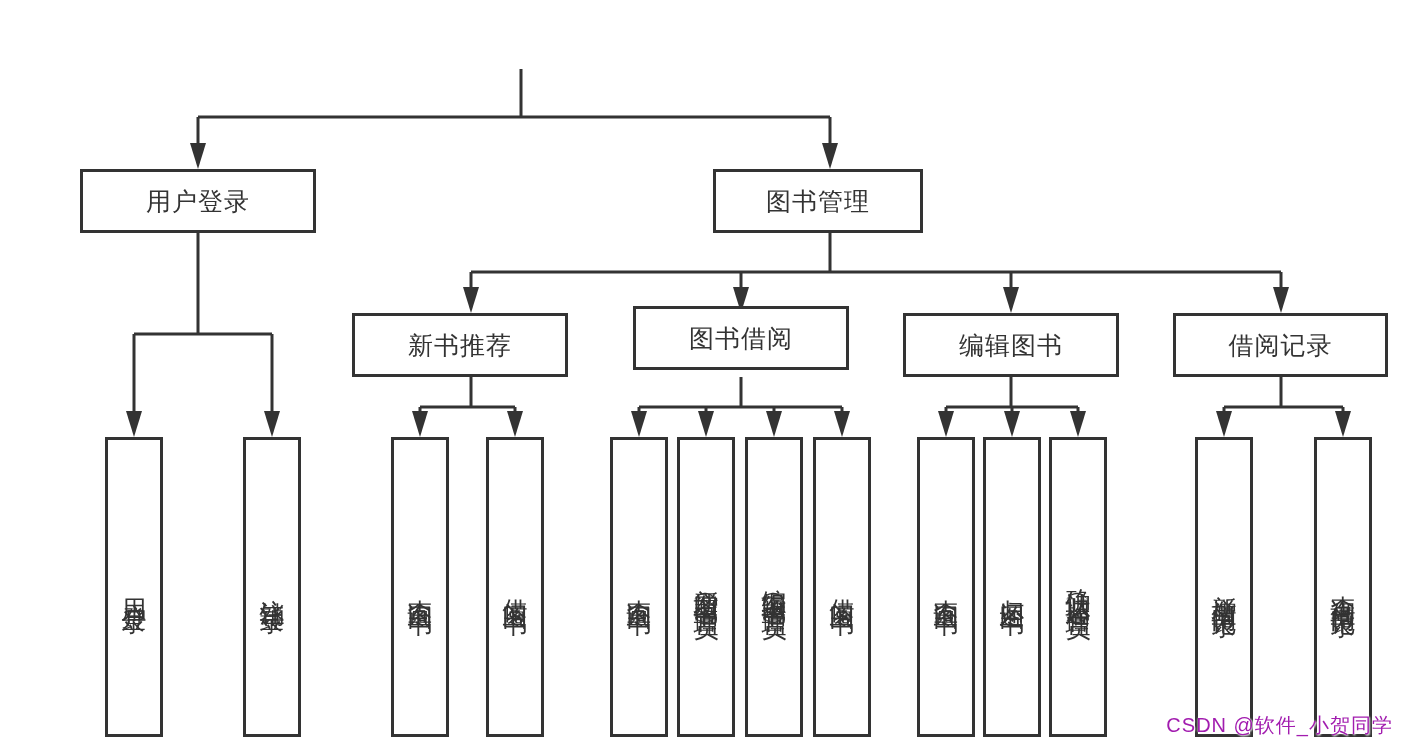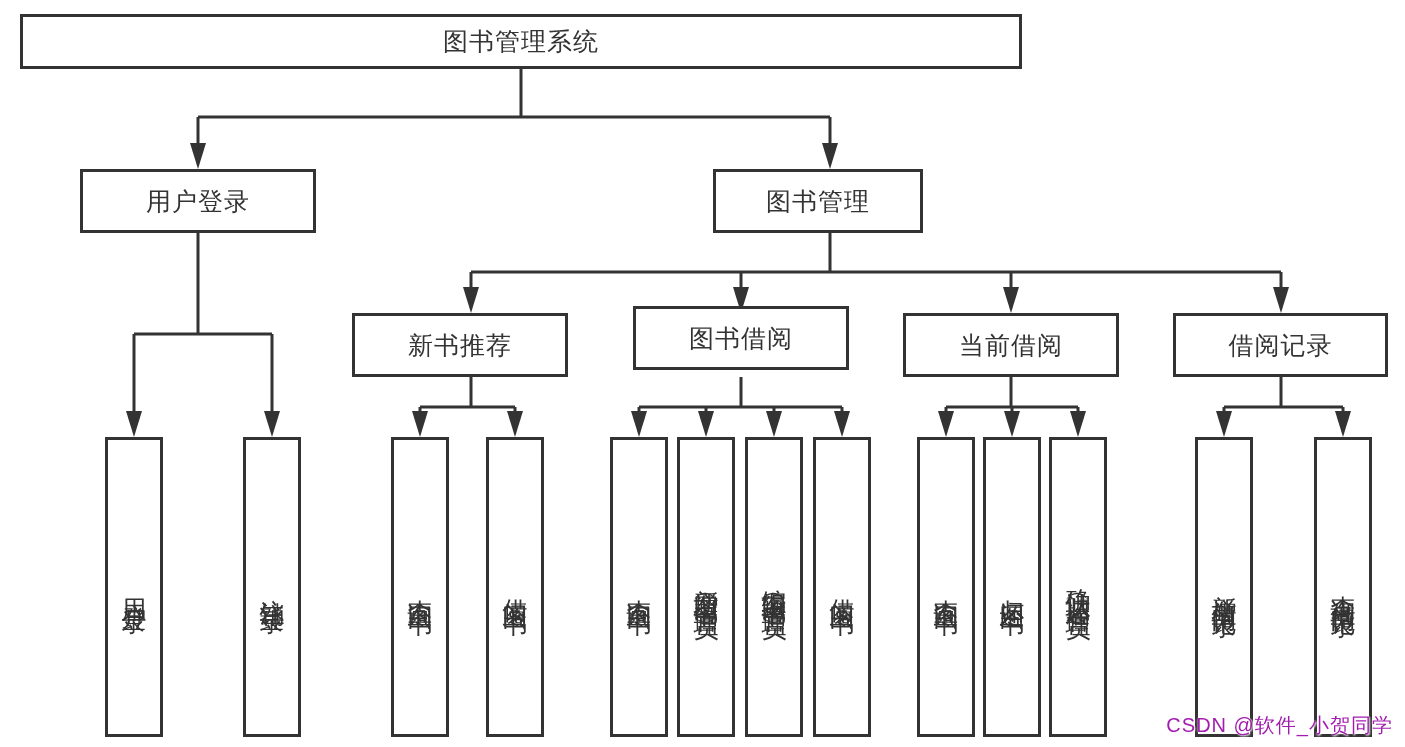--- a/index.html
+++ b/index.html
@@ -106,28 +106,27 @@
         <polygon points="1004,411 1020,411 1012,437" fill="#333333"></polygon>
         <line x1="1078" y1="407" x2="1078" y2="419" stroke="#333333" stroke-width="3"></line>
         <polygon points="1070,411 1086,411 1078,437" fill="#333333"></polygon>
         <line x1="1224" y1="407" x2="1224" y2="419" stroke="#333333" stroke-width="3"></line>
         <polygon points="1216,411 1232,411 1224,437" fill="#333333"></polygon>
         <line x1="1343" y1="407" x2="1343" y2="419" stroke="#333333" stroke-width="3"></line>
         <polygon points="1335,411 1351,411 1343,437" fill="#333333"></polygon>
       </g>
   </svg>
 
-  <div class="hbox" style="left:20px; top:14px; width:1002px; height:55px;">图书管理系统</div>
 
   <div class="hbox" style="left:80px; top:169px; width:236px; height:64px;">用户登录</div>
   <div class="hbox" style="left:713px; top:169px; width:210px; height:64px;">图书管理</div>
 
   <div class="hbox" style="left:352px; top:313px; width:216px; height:64px;">新书推荐</div>
   <div class="hbox" style="left:633px; top:306px; width:216px; height:64px;">图书借阅</div>
-  <div class="hbox" style="left:903px; top:313px; width:216px; height:64px;">当前借阅</div>
+  <div class="hbox" style="left:903px; top:313px; width:216px; height:64px;">编辑图书</div>
   <div class="hbox" style="left:1173px; top:313px; width:215px; height:64px;">借阅记录</div>
 
   <div class="vbox" style="left:105px;">用户登录</div>
   <div class="vbox" style="left:243px;">注销登录</div>
 
   <div class="vbox" style="left:391px;">查询图书</div>
   <div class="vbox" style="left:486px;">借阅图书</div>
 
   <div class="vbox" style="left:610px;">查询图书</div>
   <div class="vbox" style="left:677px;">新增图书（管理员）</div>

